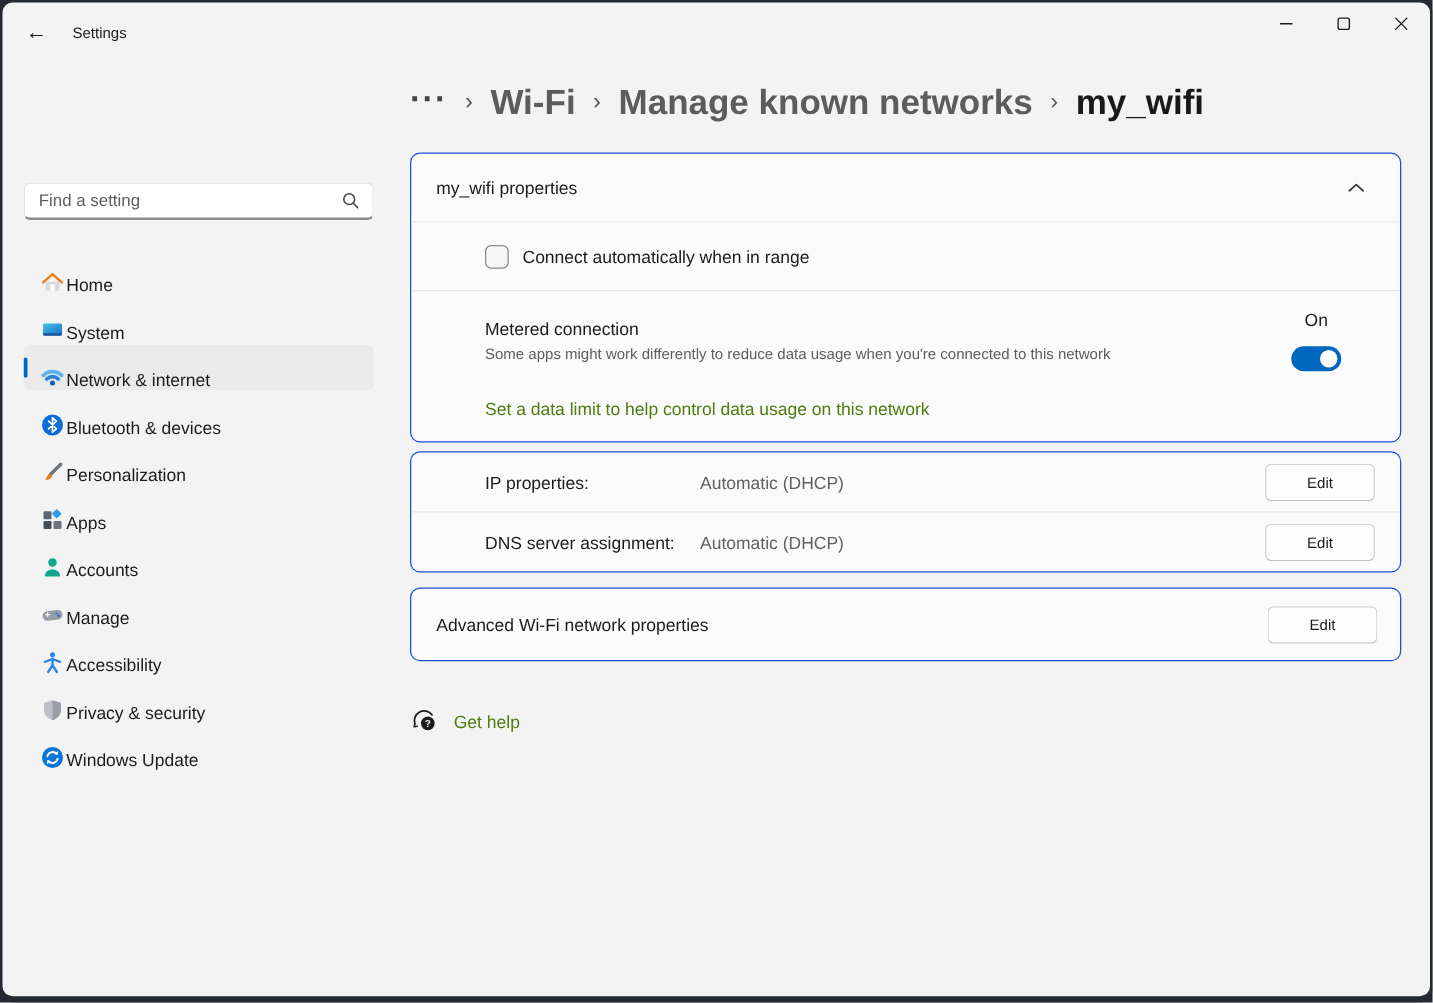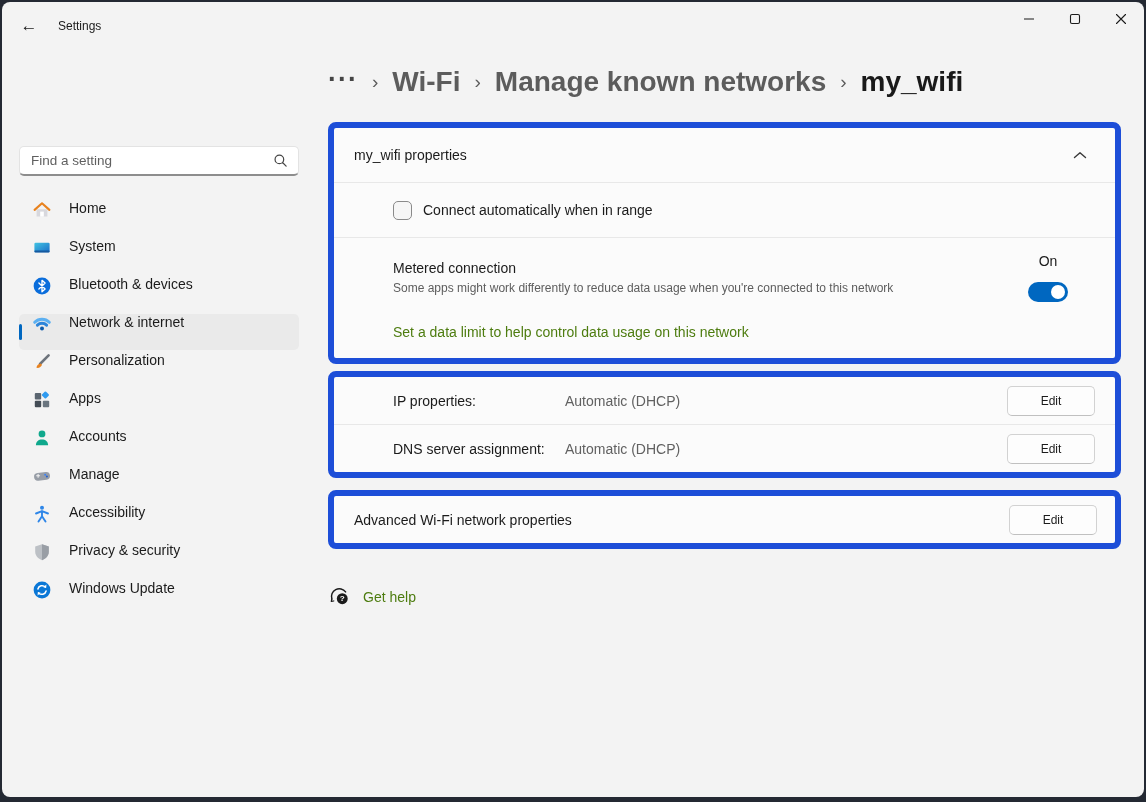--- a/index.html
+++ b/index.html
@@ -46,40 +46,40 @@
     padding: 0 10px 0 11px;
   }
   .search-box input {
     border: none; outline: none; background: transparent;
     flex: 1; font-size: 13.5px; font-family: inherit; color: #1b1b1b;
   }
   .search-box input::placeholder { color: #5f5f5f; }
   .nav { margin-top: 24px; }
   .nav-item {
     height: 36px; margin: 2px 0; border-radius: 5px;
-    display: flex; align-items: flex-start; gap: 17px;
+    display: flex; align-items: flex-end; gap: 1px;
     padding-left: 13px; position: relative; font-size: 14px;
   }
   .nav-item.selected { background: #eaeaea; }
   .nav-item.selected::before {
     content: ""; position: absolute; left: 0; top: 50%;
     transform: translateY(-50%);
     width: 3px; height: 16px; border-radius: 2px; background: #0067c0;
   }
   .nav-icon { width: 20px; height: 20px; flex: none; display: flex; align-items: center; justify-content: center; }
   
   .main { flex: 1; padding: 0 23px 0 10px; }
   .breadcrumb { margin-top: 10px; height: 44px; display: flex; align-items: center; }
   .crumb { font-size: 28px; font-weight: 600; color: #5c5c5c; }
   .crumb.current { color: #191919; }
   .crumb-ellipsis { font-size: 27px; font-weight: 700; color: #454545; letter-spacing: 1px; padding-bottom: 6px; }
   .crumb-sep { font-size: 19px; color: #5c5c5c; padding: 0 14px; font-weight: 400; }
   .card {
     background: #fbfbfb;
-    border: 6px solid #1d4ed8;
+    border: 1px solid #1d4ed8;
     border-radius: 8px;
     overflow: hidden;
   }
   .card-group { margin-top: 18px; }
   .divider { height: 1px; background: #e8e8e8; }
   .exp-header { height: 54px; display: flex; align-items: center; padding: 0 20px; }
   .row-checkbox { height: 54px; display: flex; align-items: center; padding-left: 59px; gap: 11px; }
   .checkbox {
     width: 19px; height: 19px; border: 1px solid #8a8a8a;
     border-radius: 5px; background: #f6f6f6; flex: none;
@@ -176,39 +176,39 @@
                       <stop offset="1" stop-color="#1a6fc9"></stop>
                 </linearGradient>
                   </defs>
                 <rect x="2.4" y="4.8" width="15.2" height="9.4" rx="1.2" fill="url(#sysg)"></rect>
                 <rect x="2.4" y="12.6" width="15.2" height="1.9" rx="0.9" fill="#15599f"></rect>
               </svg>
             </span>
             <span>System</span>
           </div>
 
-          <div class="nav-item">
-            <span class="nav-icon">
-              <svg width="20" height="20" viewBox="0 0 20 20">
-                <circle cx="10" cy="10" r="8.4" fill="#0a6ddb"></circle>
-                <path d="M6.9 6.9 L13.1 13 L10 15.7 V4.3 L13.1 7 L6.9 13.1" fill="none" stroke="#ffffff" stroke-width="1.35" stroke-linejoin="round" stroke-linecap="round"></path>
-              </svg>
-            </span>
-            <span>Bluetooth &amp; devices</span>
-          </div>
-
           <div class="nav-item selected">
             <span class="nav-icon">
               <svg width="20" height="20" viewBox="0 0 20 20">
                 <path d="M2.7 8.3 a10.4 10.4 0 0 1 14.6 0" fill="none" stroke="#5cb0f1" stroke-width="3" stroke-linecap="round"></path>
                 <path d="M5.4 11.2 a6.6 6.6 0 0 1 9.2 0" fill="none" stroke="#2c85da" stroke-width="3" stroke-linecap="round"></path>
                 <circle cx="10" cy="14.4" r="2" fill="#0b5cad"></circle>
               </svg>
             </span>
             <span>Network &amp; internet</span>
+          </div>
+
+          <div class="nav-item">
+            <span class="nav-icon">
+              <svg width="20" height="20" viewBox="0 0 20 20">
+                <circle cx="10" cy="10" r="8.4" fill="#0a6ddb"></circle>
+                <path d="M6.9 6.9 L13.1 13 L10 15.7 V4.3 L13.1 7 L6.9 13.1" fill="none" stroke="#ffffff" stroke-width="1.35" stroke-linejoin="round" stroke-linecap="round"></path>
+              </svg>
+            </span>
+            <span>Bluetooth &amp; devices</span>
           </div>
 
           <div class="nav-item">
             <span class="nav-icon">
               <svg width="20" height="20" viewBox="0 0 20 20">
                 <path d="M16.6 3.4 L8 12" stroke="#6e747c" stroke-width="2.6" stroke-linecap="round"></path>
                 <path d="M8.6 11.4 c-2 0.2 -3.8 1.6 -4.2 4.4 c2.6 0.5 4.8 -0.8 5.6 -3 z" fill="#e8821e"></path>
               </svg>
             </span>
             <span>Personalization</span>

